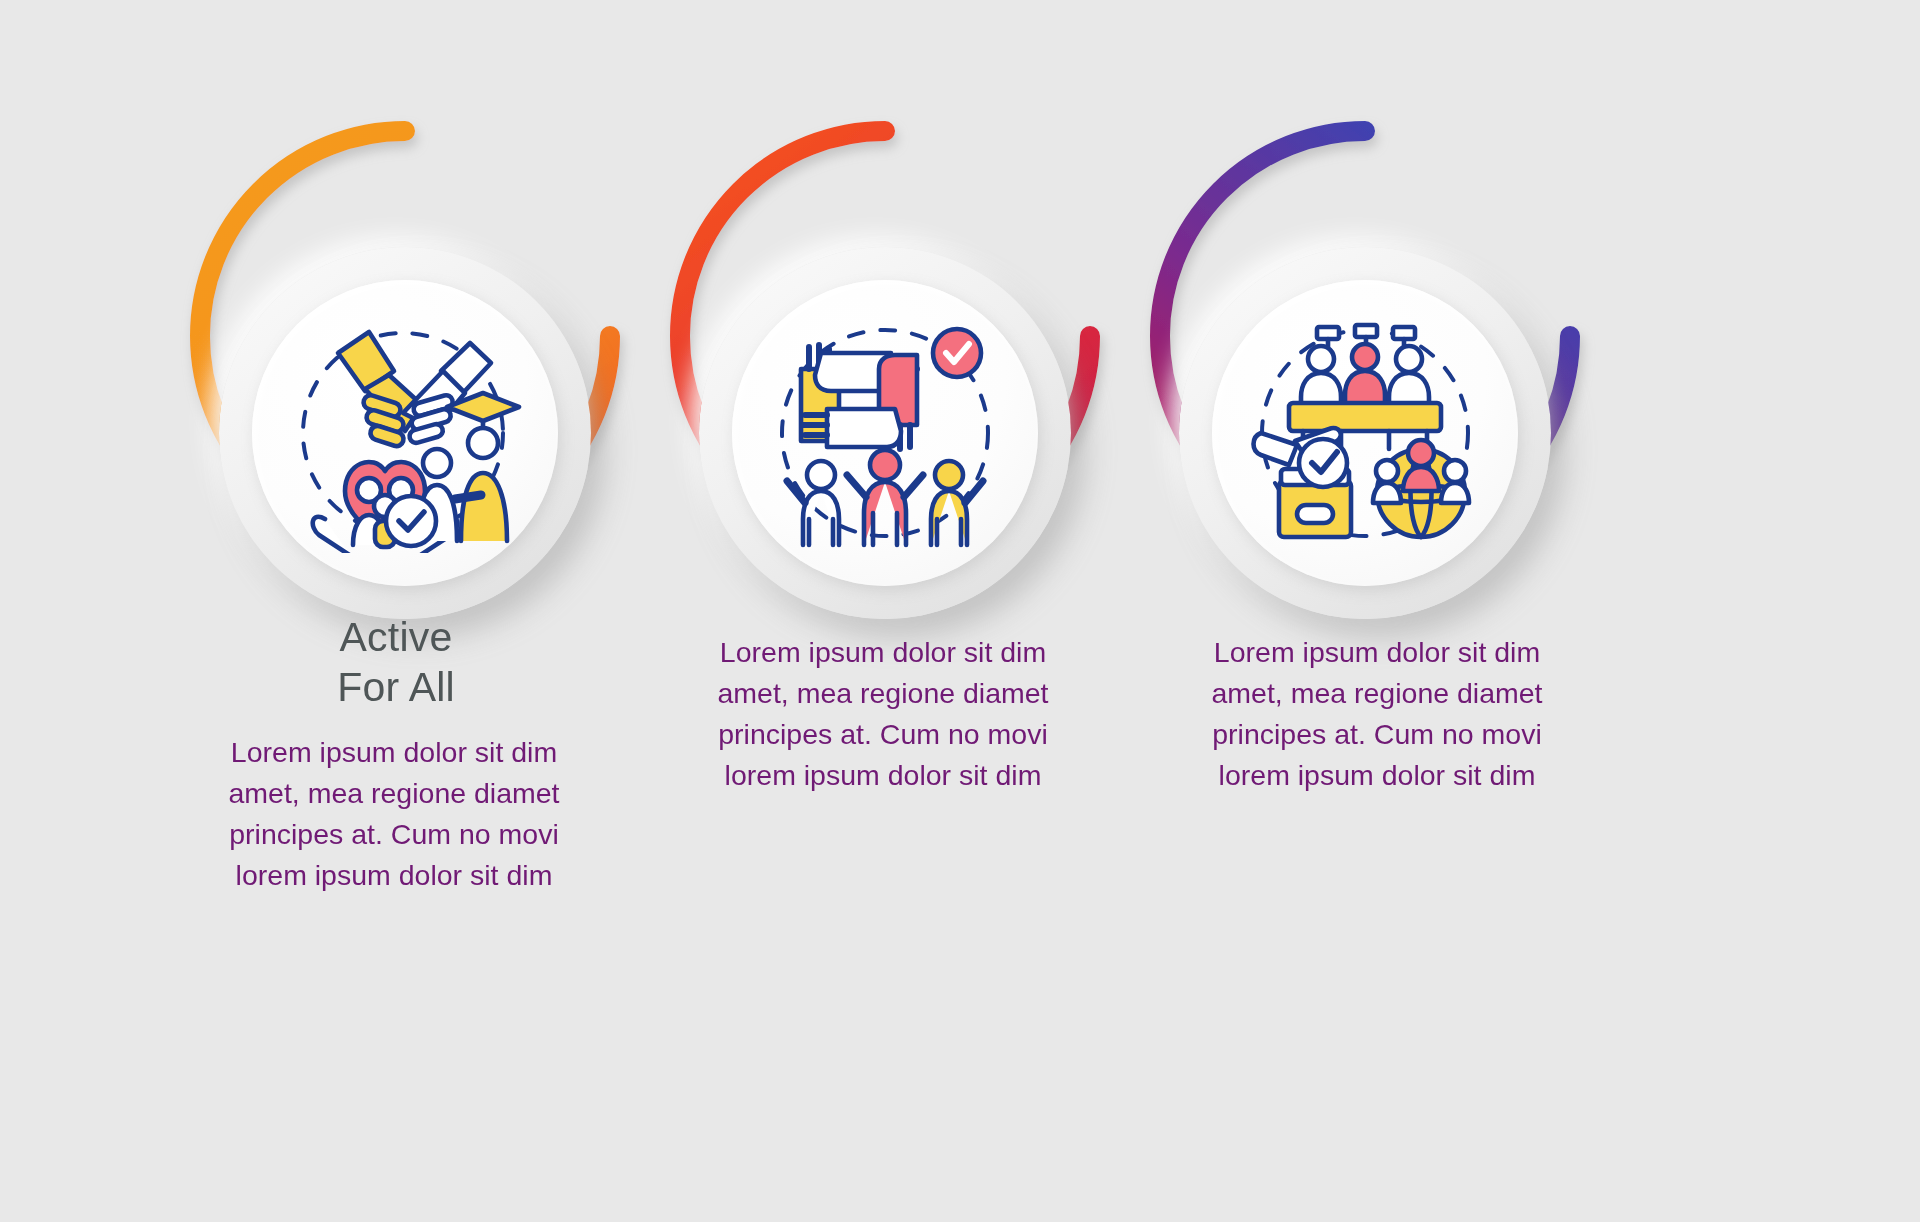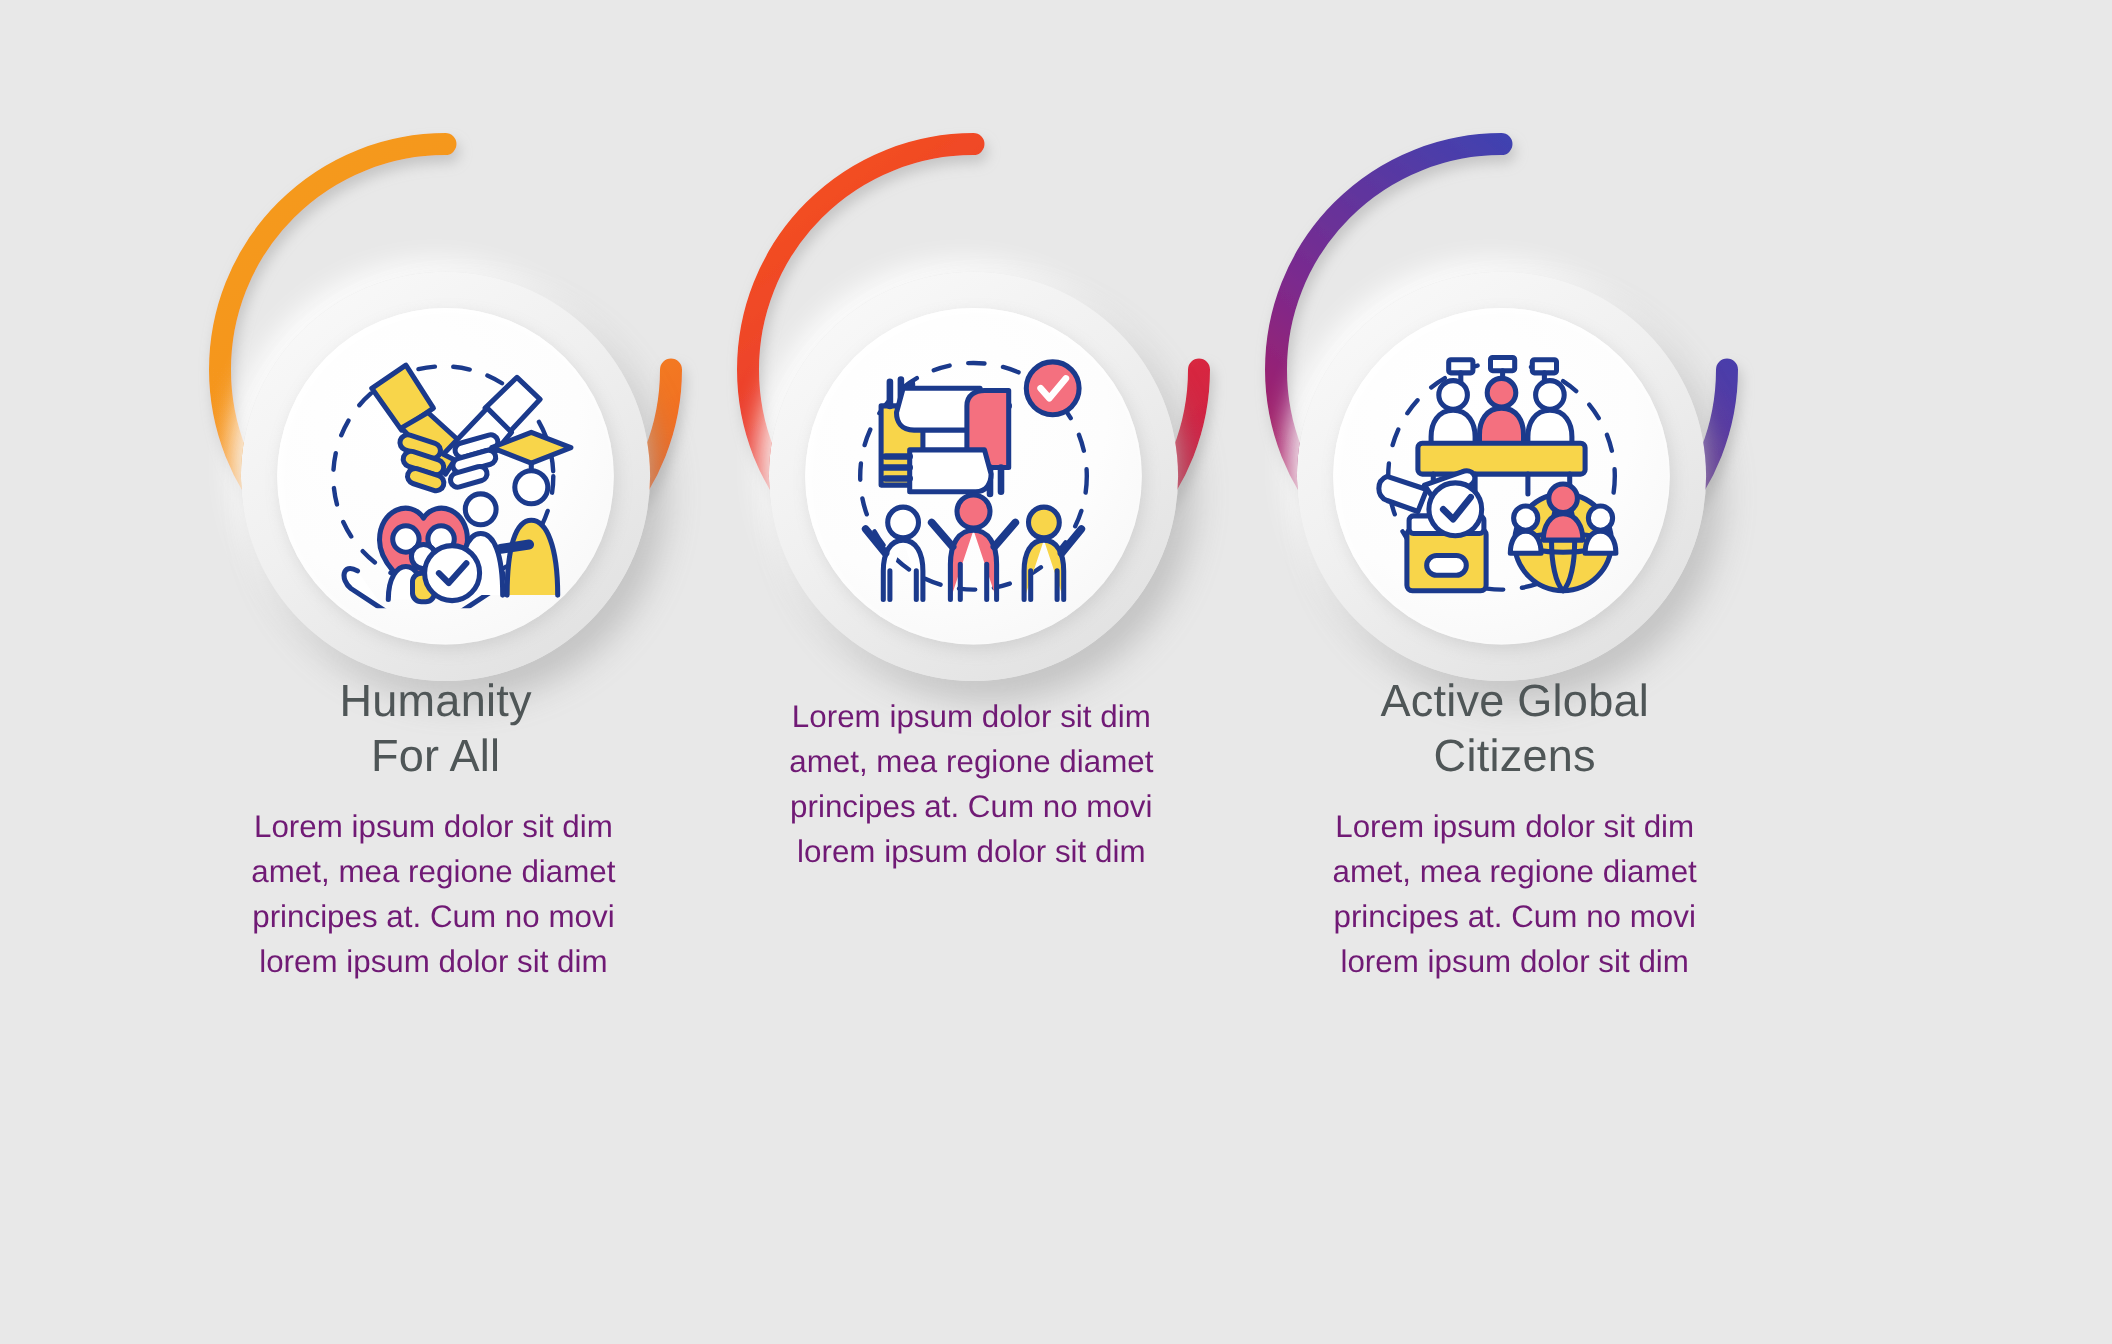--- a/index.html
+++ b/index.html
@@ -206,21 +206,21 @@
                 <circle cx="126" cy="208" r="25" fill="#ffffff"></circle>
                 <path d="M114 208 L123 217 L139 199" stroke-width="5.5"></path>
               </g>
             </svg>
           </div>
         </div>
       </div>
     </div>
 
     <div class="text-block">
-      <div class="step-title">Humanity
+      <div class="step-title">Active
 For All</div>
       <div class="step-desc">Lorem ipsum dolor sit dim amet, mea regione diamet principes at. Cum no movi lorem ipsum dolor sit dim</div>
     </div>
   </div>
 
   <div class="step step-2">
 
     <div class="ring-wrap">
       <svg class="ring-svg" width="620" height="500" viewBox="0 0 620 500">
         <defs>
@@ -347,19 +347,17 @@
                 <circle cx="210" cy="158" r="11" fill="#ffffff"></circle>
                 <path d="M210 170 C200 170 196 180 196 190 L224 190 C224 180 220 170 210 170 Z" fill="#ffffff"></path>
               </g>
             </svg>
           </div>
         </div>
       </div>
     </div>
 
     <div class="text-block">
-      <div class="step-title">Active Global
-Citizens</div>
       <div class="step-desc">Lorem ipsum dolor sit dim amet, mea regione diamet principes at. Cum no movi lorem ipsum dolor sit dim</div>
     </div>
   </div>
 
 </div>
 
 </body></html>

